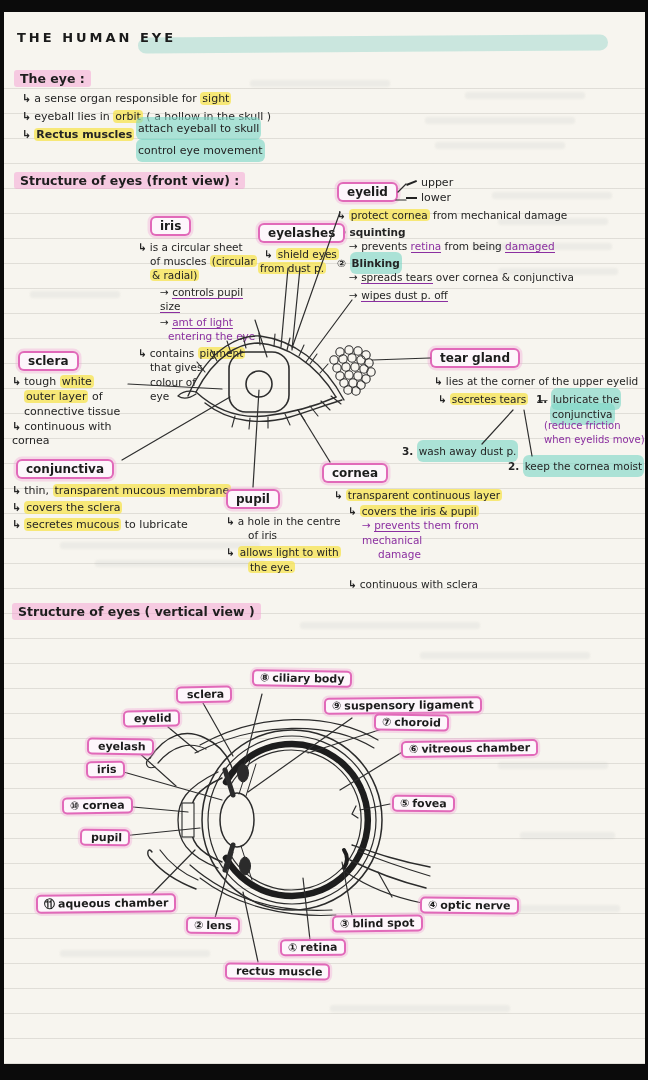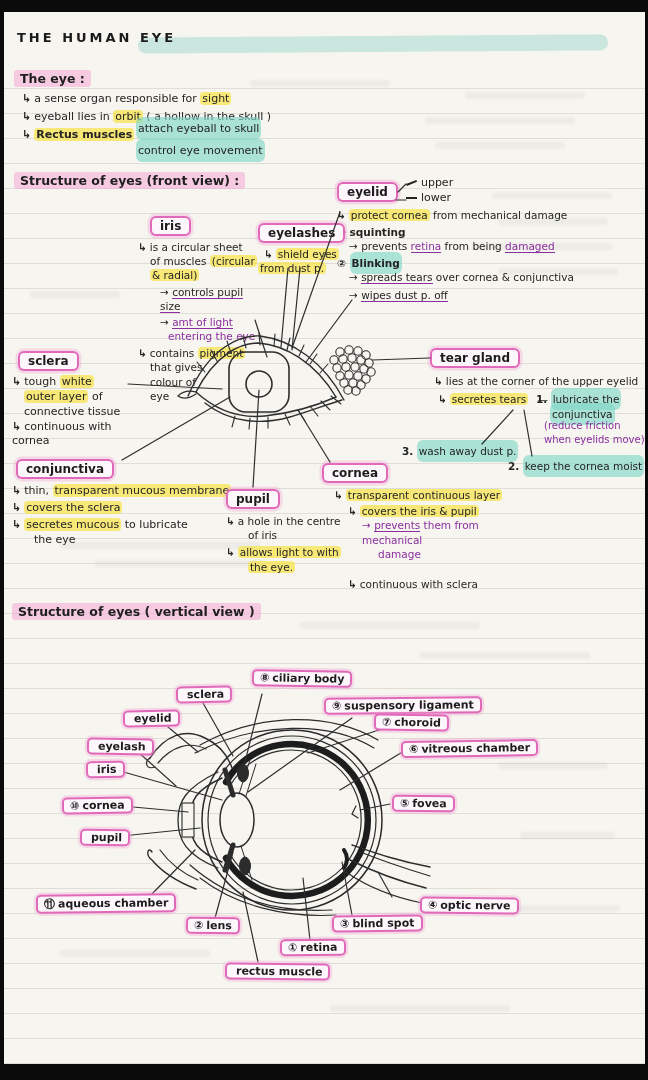--- a/index.html
+++ b/index.html
@@ -201,21 +201,20 @@
     <span class="pbox" style="margin-left:4px">conjunctiva</span>
     <div class="note" style="margin-top:5px">
       <span class="cr">↳</span><span>thin, </span><span class="hl-y">transparent mucous membrane</span>
     </div>
     <div class="note" style="margin-top:2px">
       <span class="cr">↳</span><span class="hl-y">covers the sclera</span>
     </div>
     <div class="note" style="margin-top:2px">
       <span class="cr">↳</span><span class="hl-y">secretes mucous</span><span> to lubricate</span>
     </div>
-    <div class="note ind2"><span>the eye</span></div>
   </div>
 
   <div class="blk" style="left:226px;top:488px;width:120px;">
     <span class="pbox">pupil</span>
     <div class="note sm" style="margin-top:5px">
       <span class="cr">↳</span><span>a hole in the centre</span>
     </div>
     <div class="note sm ind2"><span>of iris</span></div>
     <div class="note sm" style="margin-top:3px">
       <span class="cr">↳</span><span class="hl-y">allows light to with</span>

